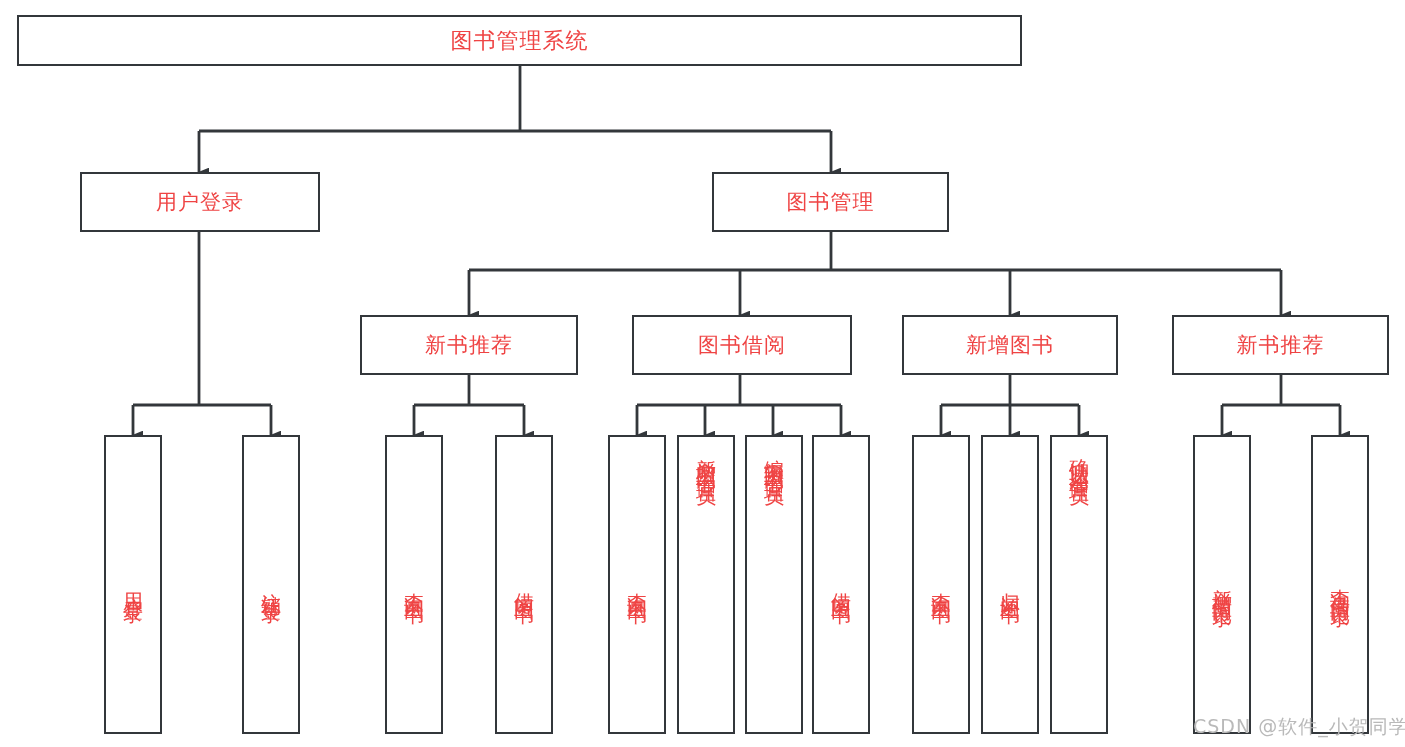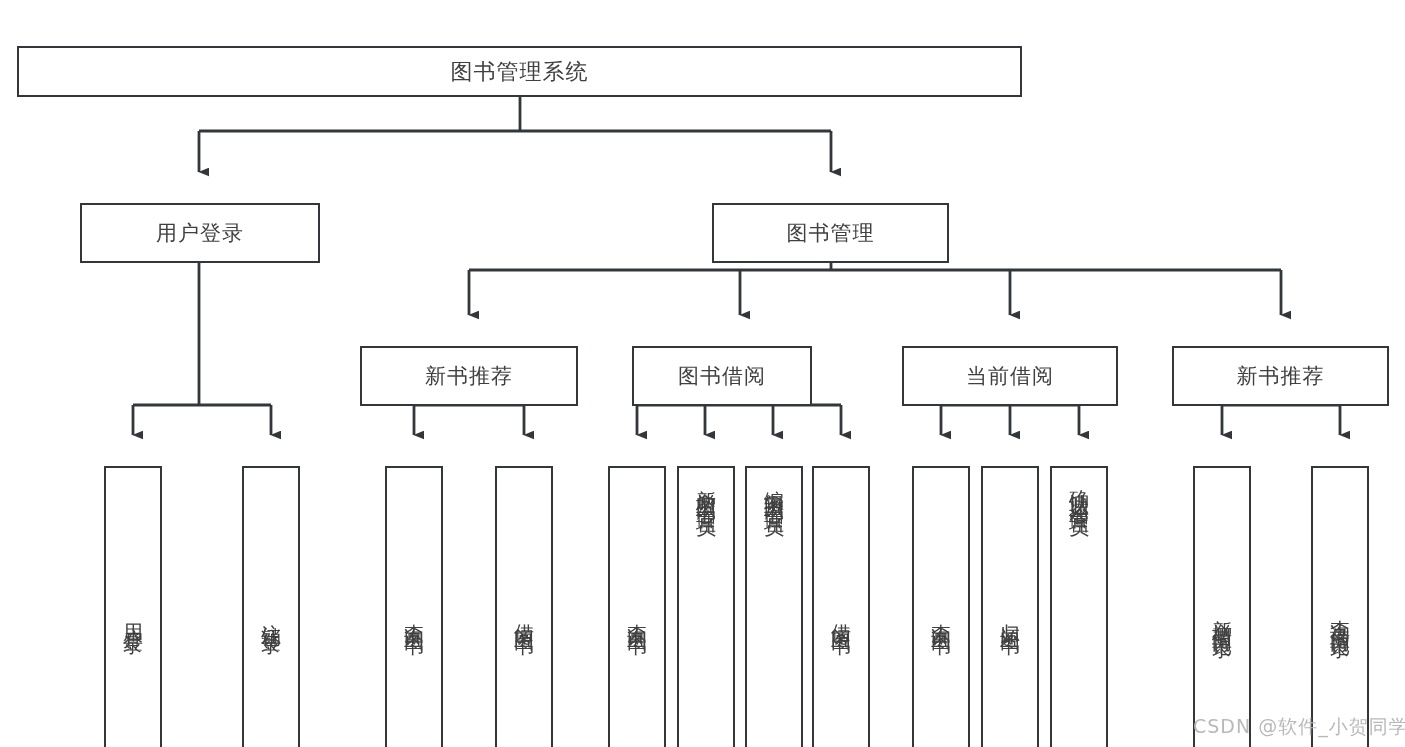--- a/index.html
+++ b/index.html
@@ -24,28 +24,27 @@
     top: 0;
     width: 1405px;
     height: 747px;
     pointer-events: none;
   }
   .node {
     position: absolute;
     box-sizing: border-box;
     border: 2.5px solid #33373b;
     background: #ffffff;
-    color: #404040;
+    color: #ef4444;
     display: flex;
     align-items: center;
     justify-content: center;
     font-size: 21px;
     letter-spacing: 1px;
     line-height: 1.25;
-    margin-top: 31px;
   }
   .node.root {
     font-size: 22px;
   }
   .node.vert {
     writing-mode: vertical-rl;
     text-orientation: upright;
     align-items: center;
     justify-content: center;
     font-size: 20px;
@@ -125,25 +124,25 @@
   <div class="node" style="left:80px; top:172px; width:240px; height:60px;">
     <span>用户登录</span>
   </div>
   <div class="node" style="left:712px; top:172px; width:237px; height:60px;">
     <span>图书管理</span>
   </div>
 
   <div class="node" style="left:360px; top:315px; width:218px; height:60px;text-align:center;">
     <span>新书推荐</span>
   </div>
-  <div class="node" style="left:632px; top:315px; width:180px; height:60px;">
+  <div class="node" style="left:632px; top:315px; width:220px; height:60px;">
     <span>图书借阅</span>
   </div>
   <div class="node" style="left:902px; top:315px; width:216px; height:60px;">
-    <span>当前借阅</span>
+    <span>新增图书</span>
   </div>
   <div class="node" style="left:1172px; top:315px; width:217px; height:60px;">
     <span>新书推荐</span>
   </div>
 
   <div class="node vert" style="left:104px; top:435px; width:58px; height:299px;">
     <span>用户登录</span>
   </div>
   <div class="node vert" style="left:242px; top:435px; width:58px; height:299px;">
     <span>注销登录</span>

